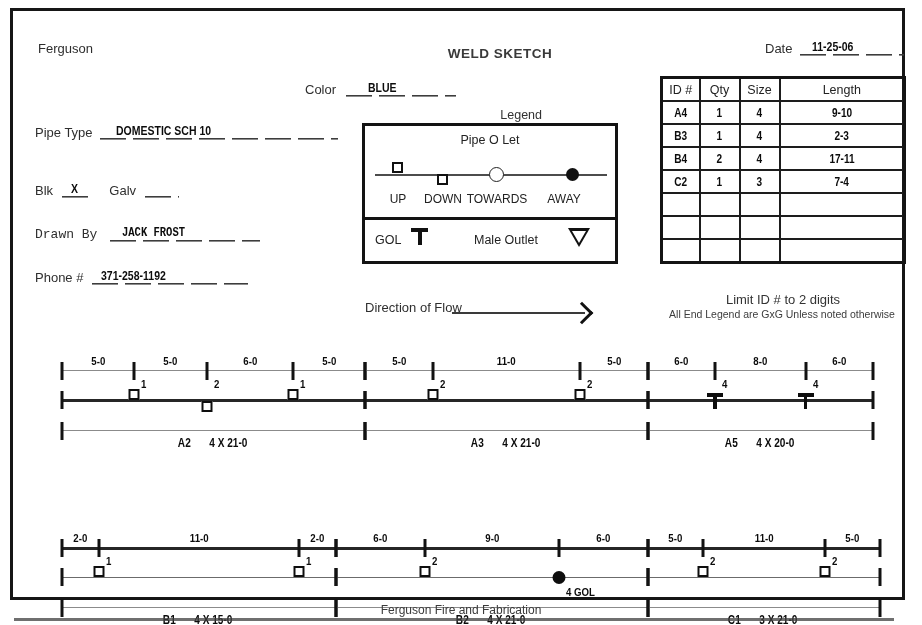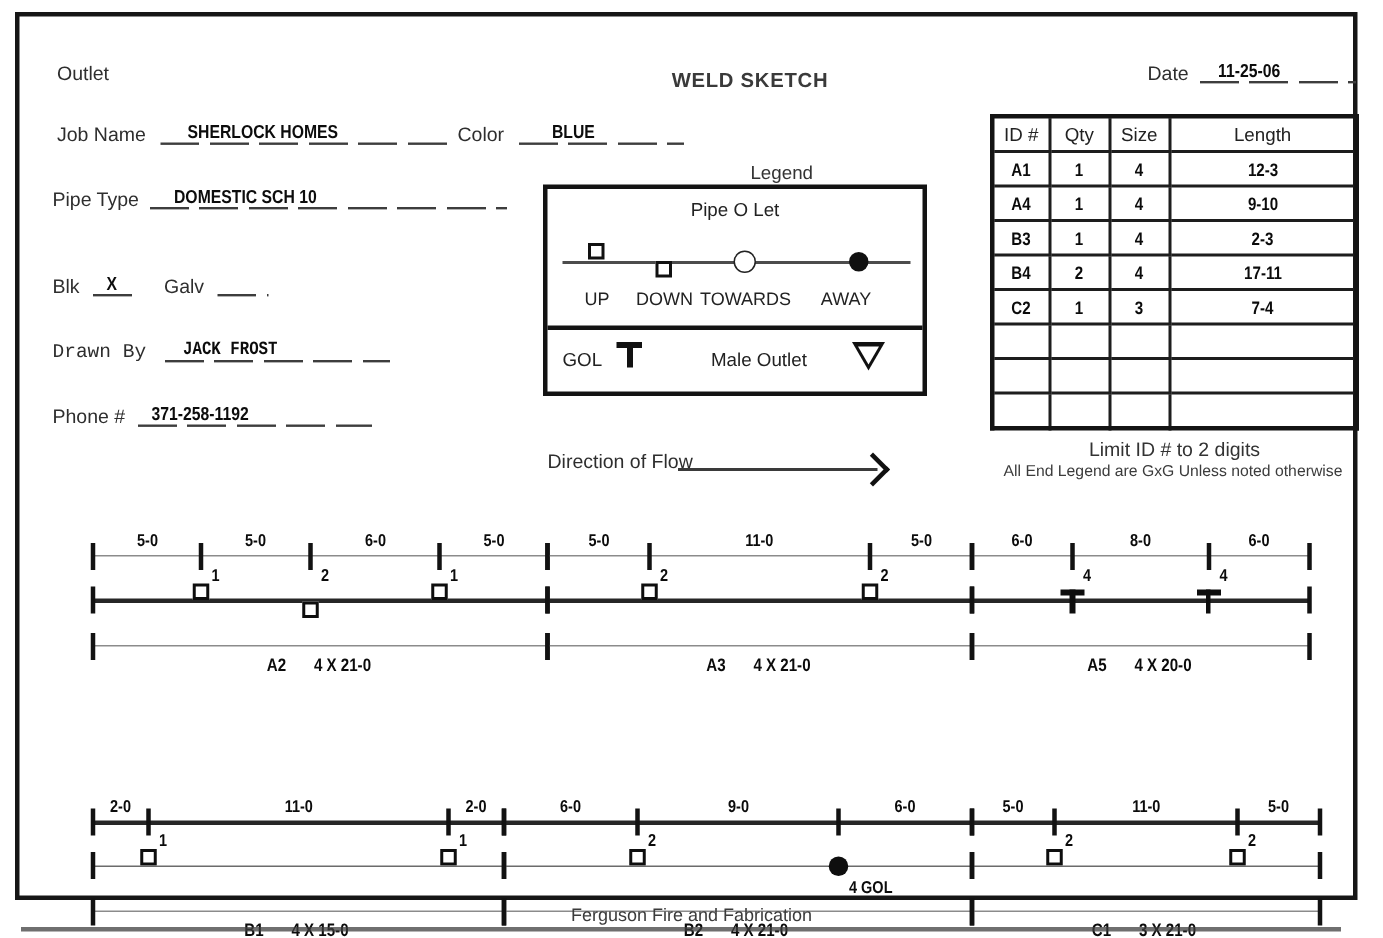--- a/index.html
+++ b/index.html
@@ -79,29 +79,23 @@
 </style>
 </head>
 <body>
 
 <div class="page">
   <div class="frame"></div>
 
   <div class="doc-title">WELD SKETCH</div>
 
   <div class="field" style="left:38px;top:41px;">
-    <span>Outlet</span>
-  </div>
-
-  <div class="field" style="left:38px;top:81px;">
-    <span>Job Name</span>
-    <span class="fline" style="width:192px;margin-left:6px;">
-      <span class="fval" style="left:18px;"><span class="cnd">SHERLOCK HOMES</span></span>
-    </span>
-  </div>
+    <span>Ferguson</span>
+  </div>
+
 
   <div class="field" style="left:305px;top:81px;">
     <span>Color</span>
     <span class="fline" style="width:110px;margin-left:6px;">
       <span class="fval" style="left:22px;"><span class="cnd">BLUE</span></span>
     </span>
   </div>
 
   <div class="field" style="left:35px;top:124px;">
     <span>Pipe Type</span>
@@ -151,26 +145,20 @@
       </colgroup>
     <thead>
       <tr>
         <th>ID #</th>
         <th>Qty</th>
         <th>Size</th>
         <th>Length</th>
       </tr>
     </thead>
     <tbody>
-        <tr>
-          <td><span class="cndc">A1</span></td>
-          <td><span class="cndc">1</span></td>
-          <td><span class="cndc">4</span></td>
-          <td><span class="cndc">12-3</span></td>
-        </tr>
         <tr>
           <td><span class="cndc">A4</span></td>
           <td><span class="cndc">1</span></td>
           <td><span class="cndc">4</span></td>
           <td><span class="cndc">9-10</span></td>
         </tr>
         <tr>
           <td><span class="cndc">B3</span></td>
           <td><span class="cndc">1</span></td>
           <td><span class="cndc">4</span></td>

